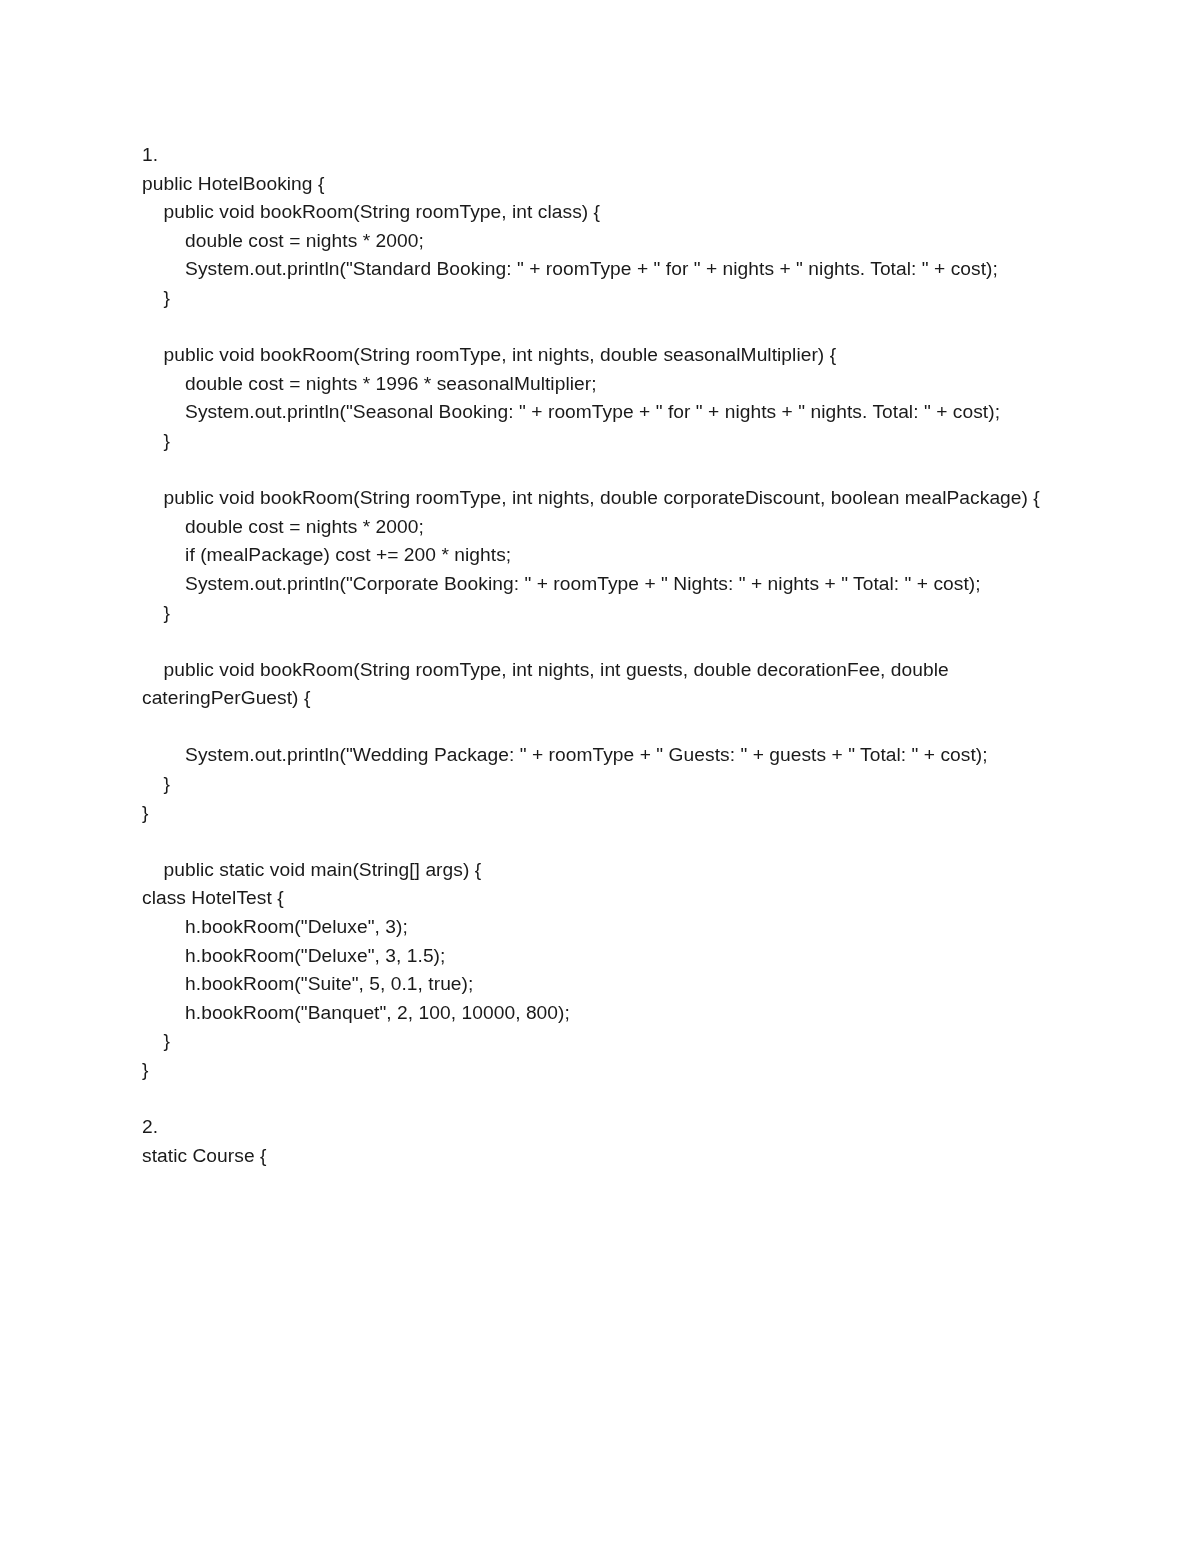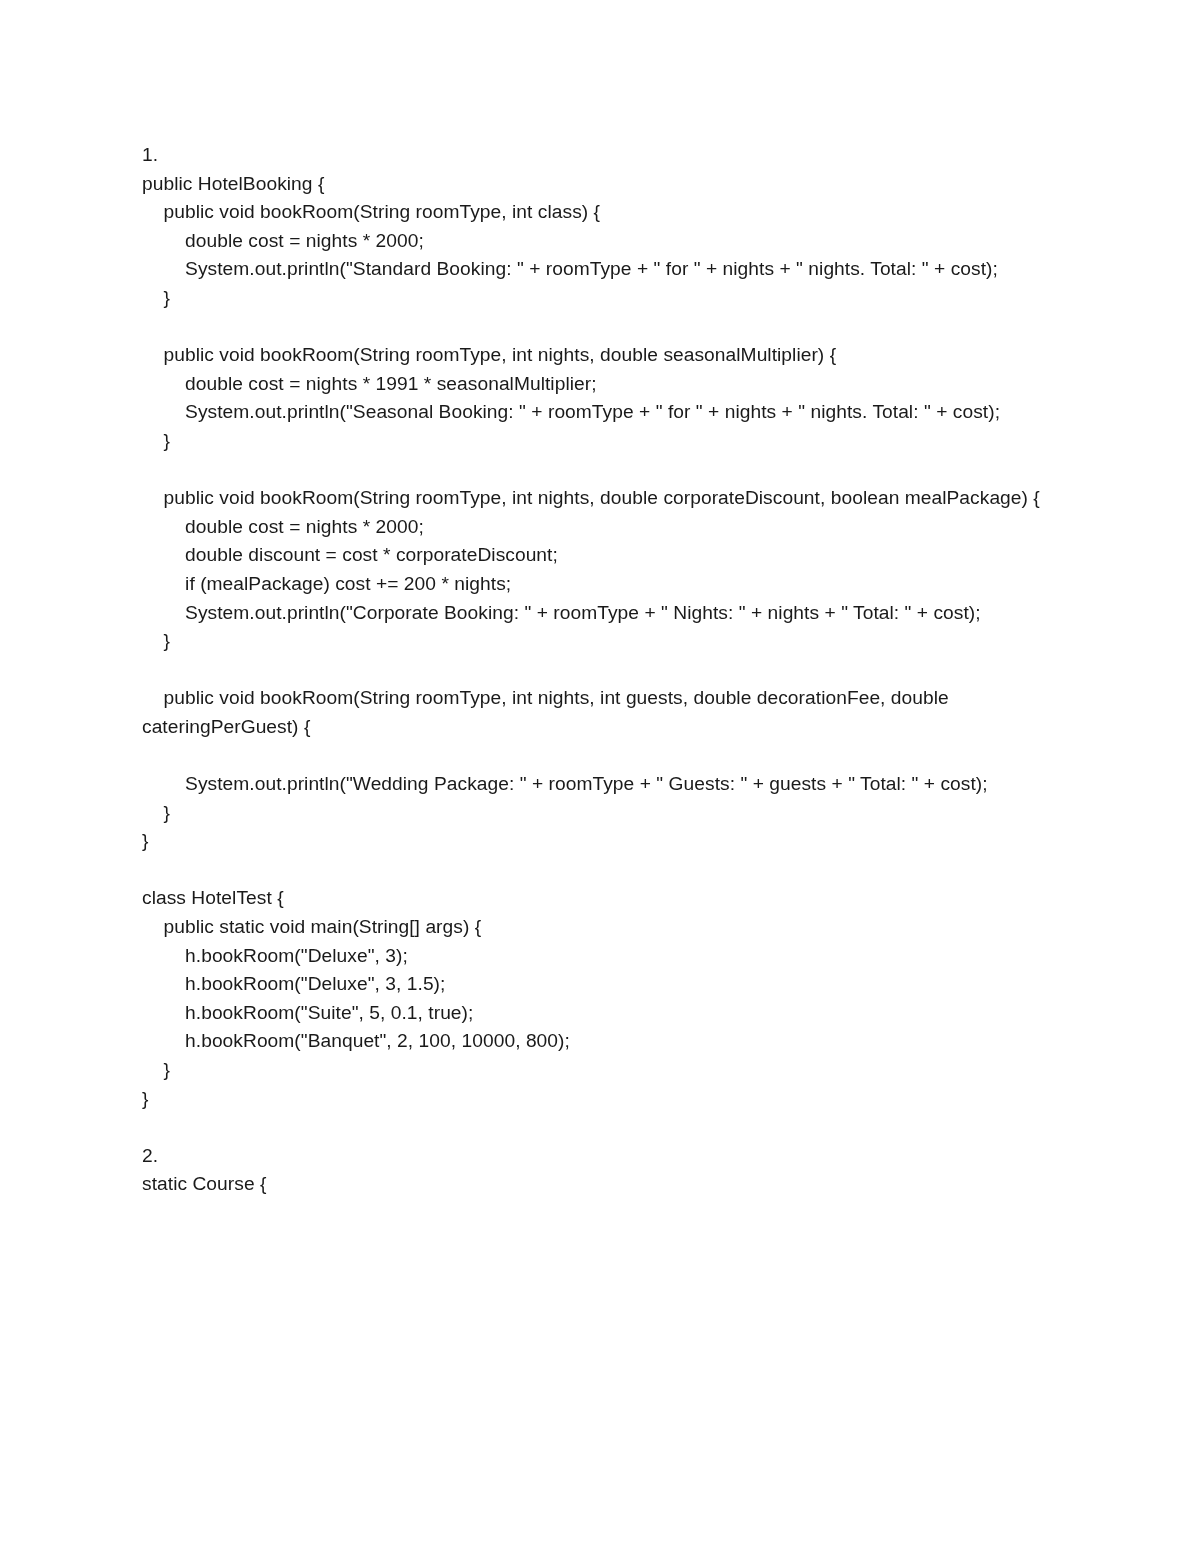--- a/index.html
+++ b/index.html
@@ -50,39 +50,38 @@
 <div class="page">
   <div class="code-body" id="code-body" style="color: rgb(26, 26, 26);">
       <div class="code-line"><span class="ind"></span><span>1.</span></div>
       <div class="code-line"><span class="ind"></span><span>public HotelBooking {</span></div>
       <div class="code-line"><span class="ind">    </span><span>public void bookRoom(String roomType, int class) {</span></div>
       <div class="code-line"><span class="ind">        </span><span>double cost = nights * 2000;</span></div>
       <div class="code-line"><span class="ind">        </span><span>System.out.println("Standard Booking: " + roomType + " for " + nights + " nights. Total: " + cost);</span></div>
       <div class="code-line"><span class="ind">    </span><span>}</span></div>
       <div class="code-line blank">&nbsp;</div>
       <div class="code-line"><span class="ind">    </span><span>public void bookRoom(String roomType, int nights, double seasonalMultiplier) {</span></div>
-      <div class="code-line"><span class="ind">        </span><span>double cost = nights * 1991 * seasonalMultiplier;</span></div>
+      <div class="code-line"><span class="ind">        </span><span>double cost = nights * 1996 * seasonalMultiplier;</span></div>
       <div class="code-line"><span class="ind">        </span><span>System.out.println("Seasonal Booking: " + roomType + " for " + nights + " nights. Total: " + cost);</span></div>
       <div class="code-line"><span class="ind">    </span><span>}</span></div>
       <div class="code-line blank">&nbsp;</div>
       <div class="code-line"><span class="ind">    </span><span>public void bookRoom(String roomType, int nights, double corporateDiscount, boolean mealPackage) {</span></div>
       <div class="code-line"><span class="ind">        </span><span>double cost = nights * 2000;</span></div>
-      <div class="code-line"><span class="ind">        </span><span>double discount = cost * corporateDiscount;</span></div>
       <div class="code-line"><span class="ind">        </span><span>if (mealPackage) cost += 200 * nights;</span></div>
       <div class="code-line"><span class="ind">        </span><span>System.out.println("Corporate Booking: " + roomType + " Nights: " + nights + " Total: " + cost);</span></div>
       <div class="code-line"><span class="ind">    </span><span>}</span></div>
       <div class="code-line blank">&nbsp;</div>
       <div class="code-line"><span class="ind">    </span><span>public void bookRoom(String roomType, int nights, int guests, double decorationFee, double cateringPerGuest) {</span></div>
       <div class="code-line"><span class="ind">        </span></div>
       <div class="code-line"><span class="ind">        </span><span>System.out.println("Wedding Package: " + roomType + " Guests: " + guests + " Total: " + cost);</span></div>
       <div class="code-line"><span class="ind">    </span><span>}</span></div>
       <div class="code-line"><span class="ind"></span><span>}</span></div>
       <div class="code-line blank">&nbsp;</div>
+      <div class="code-line"><span class="ind">    </span><span>public static void main(String[] args) {</span></div>
       <div class="code-line"><span class="ind"></span><span>class HotelTest {</span></div>
-      <div class="code-line"><span class="ind">    </span><span>public static void main(String[] args) {</span></div>
       <div class="code-line"><span class="ind">        </span><span>h.bookRoom("Deluxe", 3);</span></div>
       <div class="code-line"><span class="ind">        </span><span>h.bookRoom("Deluxe", 3, 1.5);</span></div>
       <div class="code-line"><span class="ind">        </span><span>h.bookRoom("Suite", 5, 0.1, true);</span></div>
       <div class="code-line"><span class="ind">        </span><span>h.bookRoom("Banquet", 2, 100, 10000, 800);</span></div>
       <div class="code-line"><span class="ind">    </span><span>}</span></div>
       <div class="code-line"><span class="ind"></span><span>}</span></div>
       <div class="code-line blank">&nbsp;</div>
       <div class="code-line"><span class="ind"></span><span>2.</span></div>
       <div class="code-line"><span class="ind"></span><span>static Course {</span></div>
     </div>

